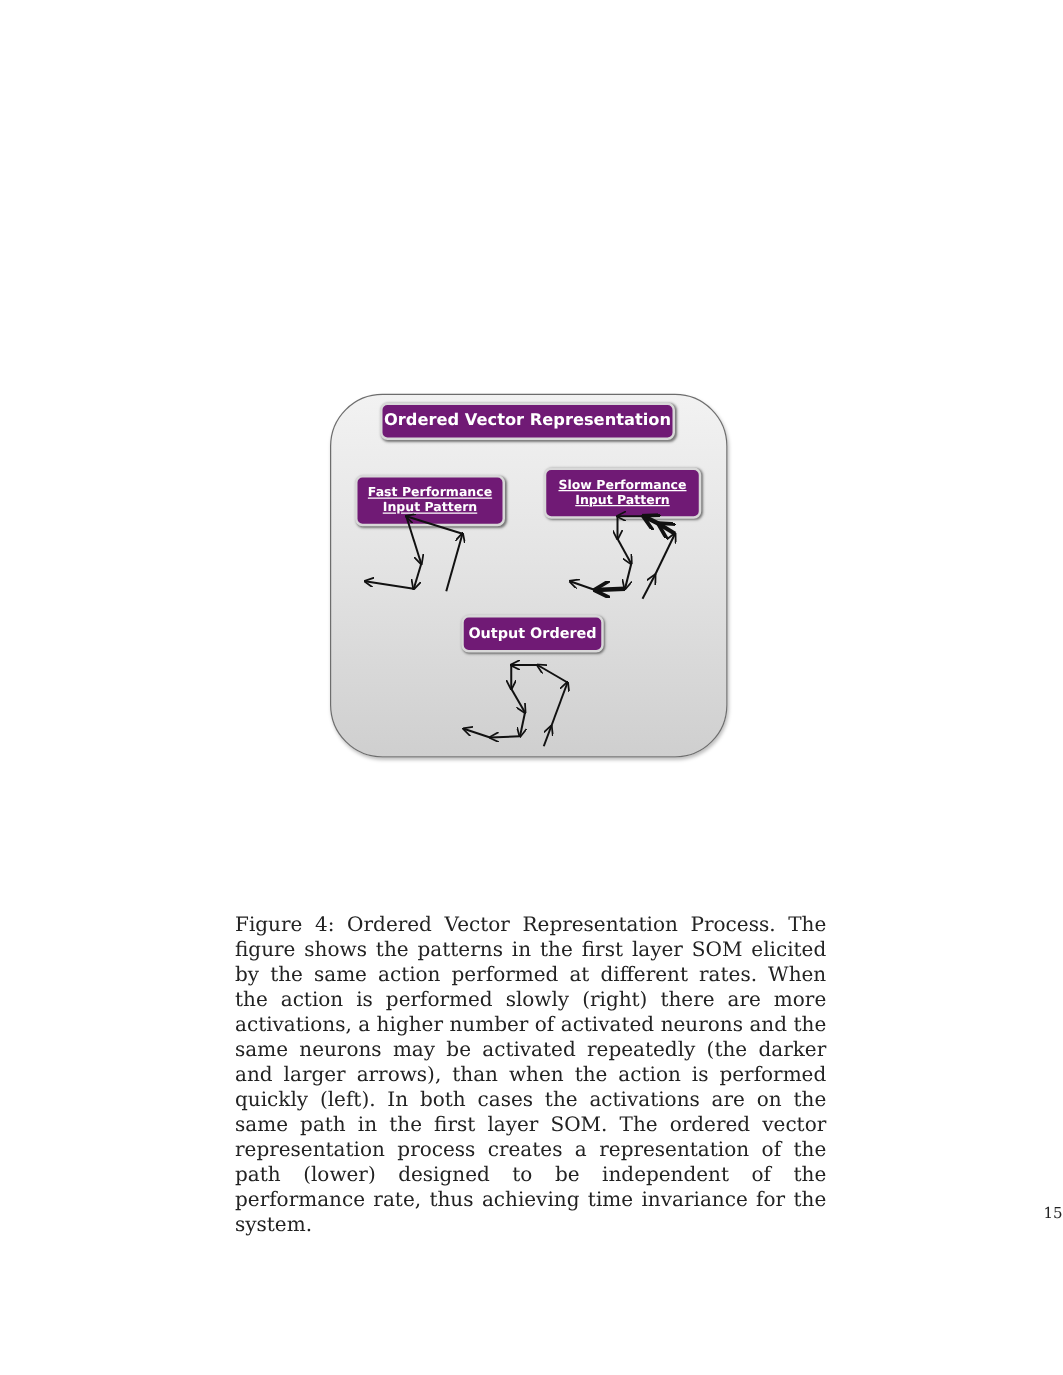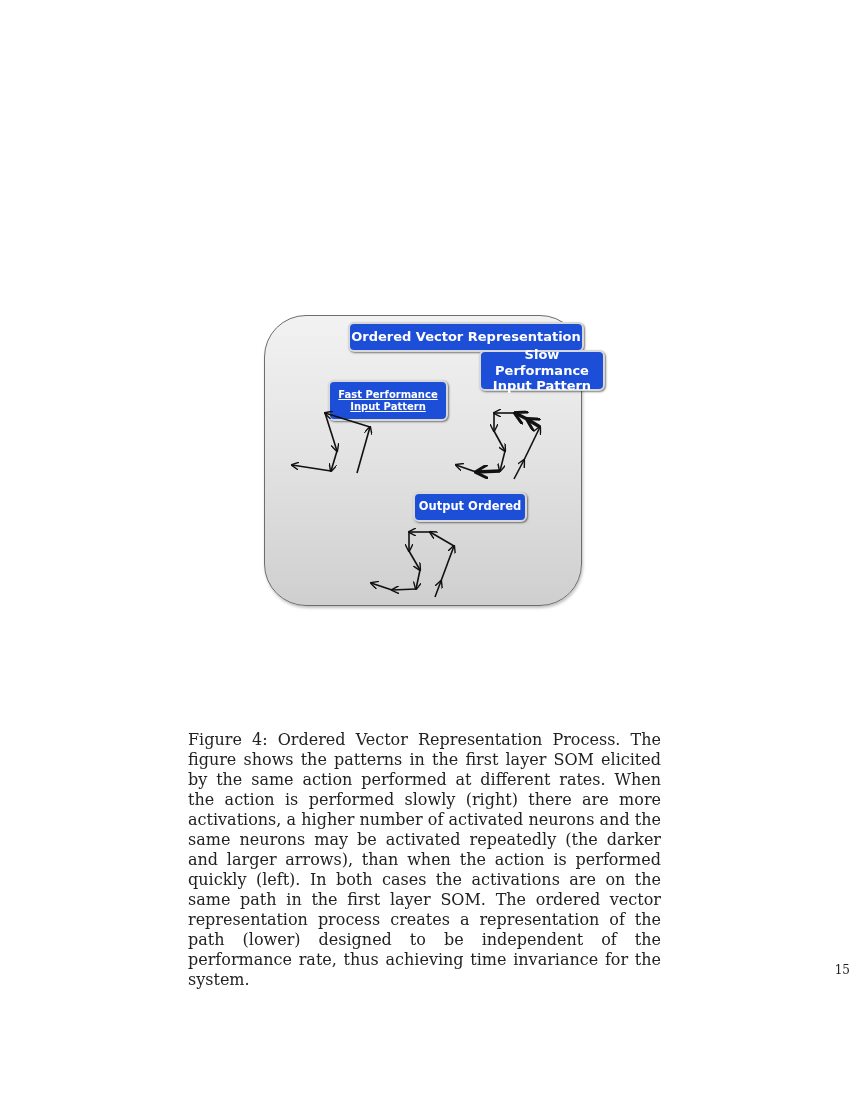--- a/index.html
+++ b/index.html
@@ -4,29 +4,29 @@
 <style>
   html, body { margin:0; padding:0; background:#ffffff; }
   body { width:850px; height:1100px; position:relative; overflow:hidden; font-family:"DejaVu Serif", serif; }
   .figure-box {
     position:absolute; left:264px; top:315px; width:316px; height:289px;
     border:1px solid #6d6d6d; border-radius:42px;
     background:linear-gradient(#f2f2f2 0%, #e4e4e4 45%, #cfcfcf 100%);
     box-shadow:1px 2px 3px rgba(0,0,0,0.25);
   }
   .label-box {
-    position:absolute; background:#1d4ed8; color:#fff;
+    position:absolute; background:#701a75; color:#fff;
     font-family:"DejaVu Sans", sans-serif; font-weight:bold;
     text-align:center; border:2px solid #d8d8d8; border-radius:6px;
     box-shadow:1px 1px 2px rgba(0,0,0,0.5);
-    display:flex; align-items:center; justify-content:center; line-height:1.2;margin-left:44px;
+    display:flex; align-items:center; justify-content:center; line-height:1.2;
   }
   .title-label { left:304px; top:322px; width:232px; height:26px; font-size:13px; }
   .fast-label { left:284px; top:380px; width:116px; height:37px; font-size:10px; white-space:pre-line;text-decoration:underline; }
-  .slow-label { left:435px; top:350px; width:122px; height:37px; font-size:13px; white-space:pre-line; }
+  .slow-label { left:435px; top:374px; width:122px; height:37px; font-size:10px; white-space:pre-line;text-decoration:underline; }
   .output-label { left:369px; top:492px; width:110px; height:26px; font-size:11.5px; }
   svg.arrows { position:absolute; left:0; top:0; }
   .caption {
     position:absolute; left:188px; top:730px; width:473px;
     font-size:16px; line-height:20px; color:#222; text-align:justify;
   }
   .page-number { position:absolute; left:0; width:850px; top:963px; text-align:right; font-size:12px; color:#222; }
 </style>
 </head>
 <body>

